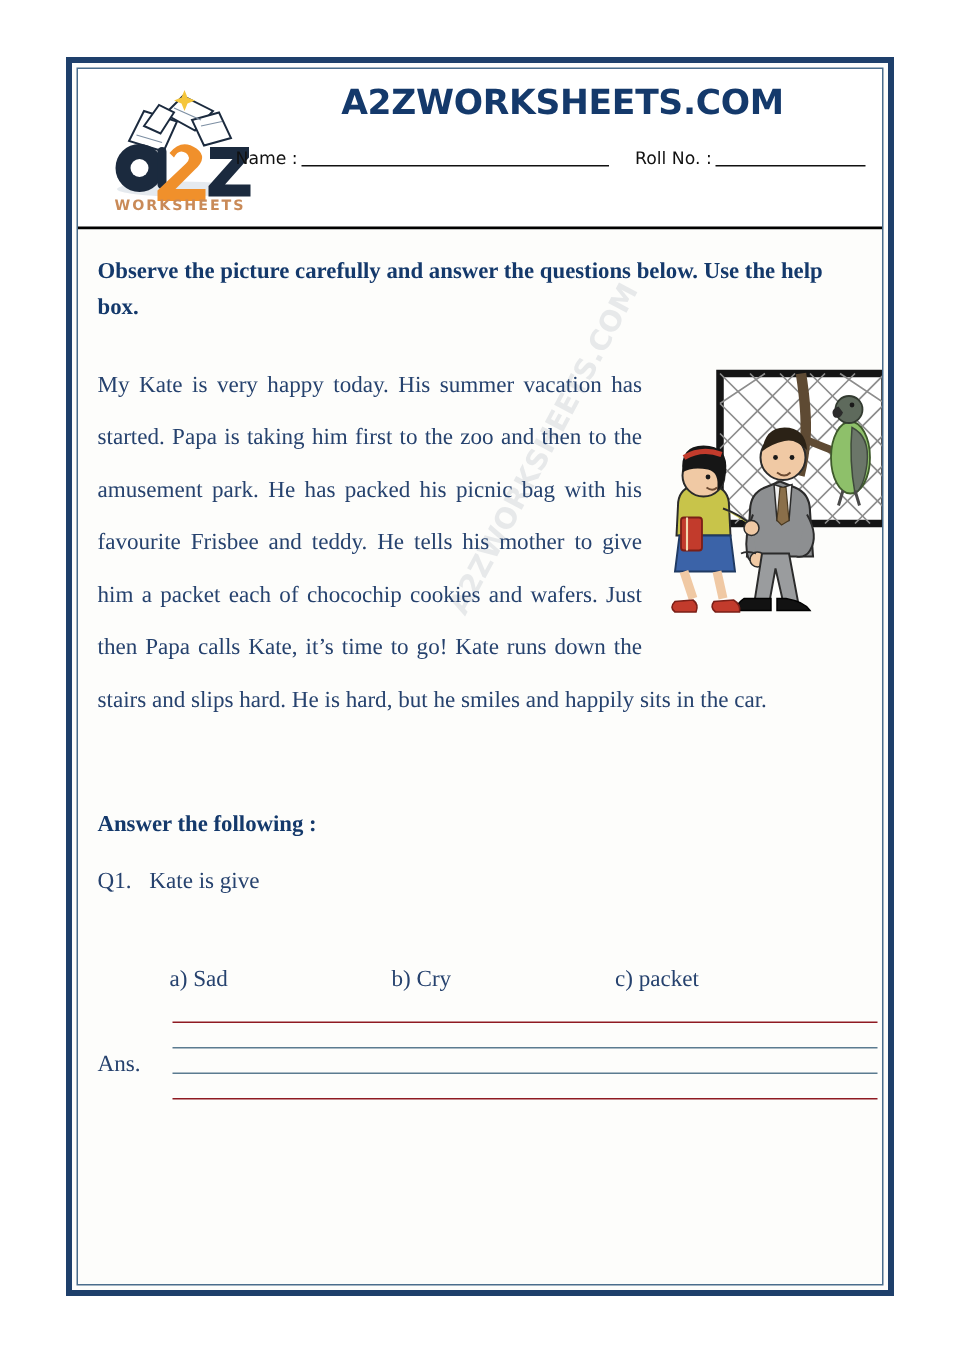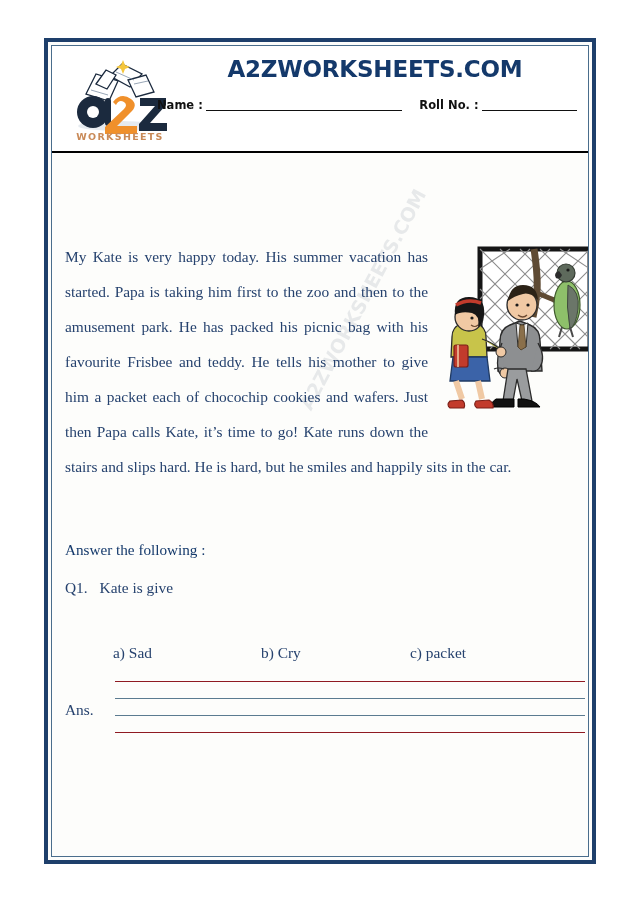--- a/index.html
+++ b/index.html
@@ -77,21 +77,20 @@
     right: 8px;
   }
   .form-row {
     display: flex;
     align-items: flex-end;
     font-family: "DejaVu Sans", sans-serif;
     font-size: 11.5px;
     color: #111111;
     margin-bottom: 9px;
     white-space: nowrap;
-    font-weight: bold;
   }
   .fl { flex: none; }
   .blank {
     border-bottom: 1px solid #111111;
     height: 12px;
     margin: 0 3px 1px 3px;
   }
   .b-name   { width: 212px; }
   .b-roll   { width: 103px; }
   .b-class  { width: 84px;  }
@@ -142,21 +141,21 @@
     shape-outside: margin-box;
   }
   .story p { margin: 0; }
 
   .illus { display: block; }
 
   .answer-head {
     position: absolute;
     left: 13px;
     top: 388px;
-    font-weight: normal;
+    font-weight: bold;
     font-size: 15.2px;
     color: #14396b;
   }
   .q1 {
     position: absolute;
     left: 13px;
     top: 426px;
     font-size: 15.4px;
     color: #26426e;
   }
@@ -275,20 +274,21 @@
         <span class="fl">Roll No. :</span>
         <span class="blank b-roll"></span>
       </div>
     </div>
   </div>
 
   <div class="body-area">
 
     <div class="watermark">A2ZWORKSHEETS.COM</div>
 
+    <div class="instruction">Observe the picture carefully and answer the questions below. Use the help box.</div>
 
     <div class="story">
       <div class="float-img">
         <svg class="illus" width="155" height="180" viewBox="0 0 155 180">
 
           <rect x="42" y="4" width="110" height="100" fill="#ffffff" stroke="#151515" stroke-width="5"></rect>
 
           <g stroke="#8d8d8d" stroke-width="1.1">
             <path d="M42 4 L142 104 M42 24 L122 104 M42 44 L102 104 M42 64 L82 104 M42 84 L62 104
                      M62 4 L152 94 M82 4 L152 74 M102 4 L152 54 M122 4 L152 24"></path>

